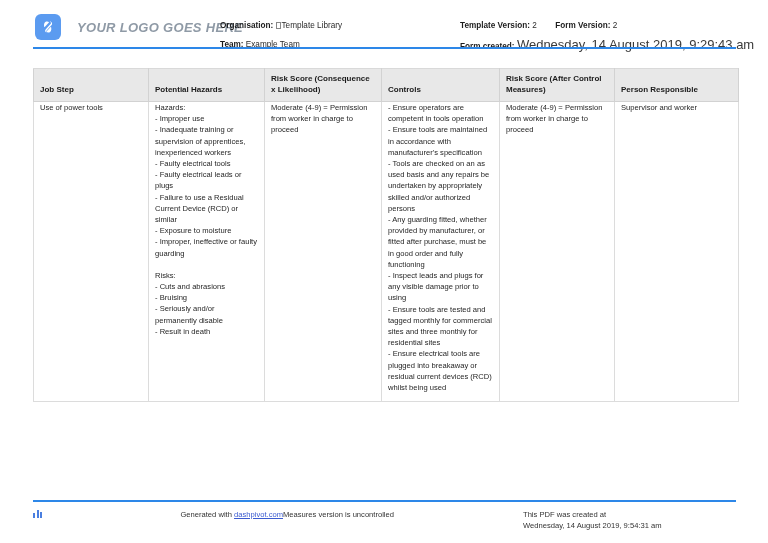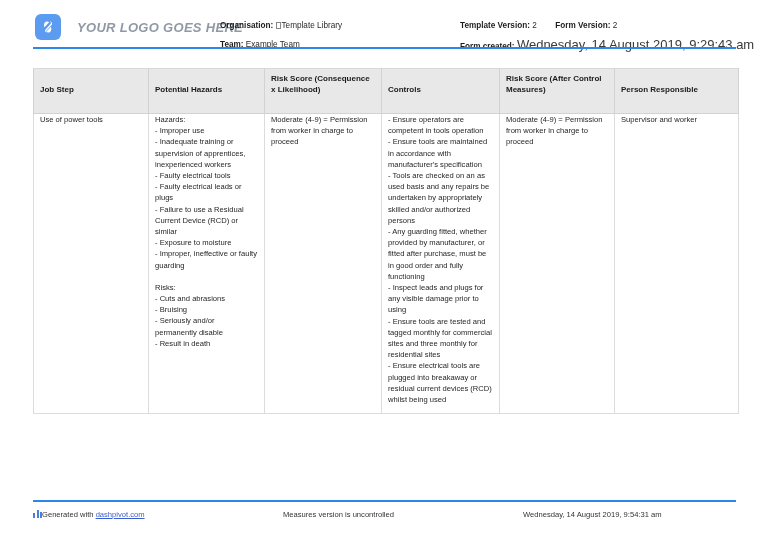--- a/index.html
+++ b/index.html
@@ -109,21 +109,21 @@
   }
 
   table.swms th {
     background: #e8e8e8;
     border: 1px solid #d2d2d2;
     border-top: 1px solid #d9d9d9;
     font-size: 8px;
     font-weight: bold;
     text-align: left;
     vertical-align: bottom;
-    padding: 5px 6px 18px 6px;
+    padding: 5px 6px 6px 6px;
     line-height: 10.5px;
     height: 30px;
     color: #1b1b1b;
   }
 
   table.swms td {
     border: 1px solid #dcdcdc;
     font-size: 7.6px;
     line-height: 11.2px;
     vertical-align: top;
@@ -159,20 +159,21 @@
     display: flex;
     font-size: 7.6px;
     line-height: 11px;
     color: #333333;
   }
 
   .footer-left {
     width: 250px;
     display: flex;
     align-items: flex-start;
+    justify-content: space-between;
   }
 
   .bars-icon {
     display: inline-flex;
     align-items: flex-end;
     gap: 1.5px;
     height: 9px;
     padding-top: 1px;
     flex: none;
   }
@@ -303,17 +304,18 @@
         </span>
       <span>
         <span>Generated with</span>
         <a class="footer-link" href="#">dashpivot.com</a>
       </span>
     </div>
     <div class="footer-mid">
       <div>Measures version is uncontrolled</div>
     </div>
     <div class="footer-right">
+      <div>This PDF was created at</div>
       <div>Wednesday, 14 August 2019, 9:54:31 am</div>
     </div>
   </div>
 
 </div>
 
 </body></html>

